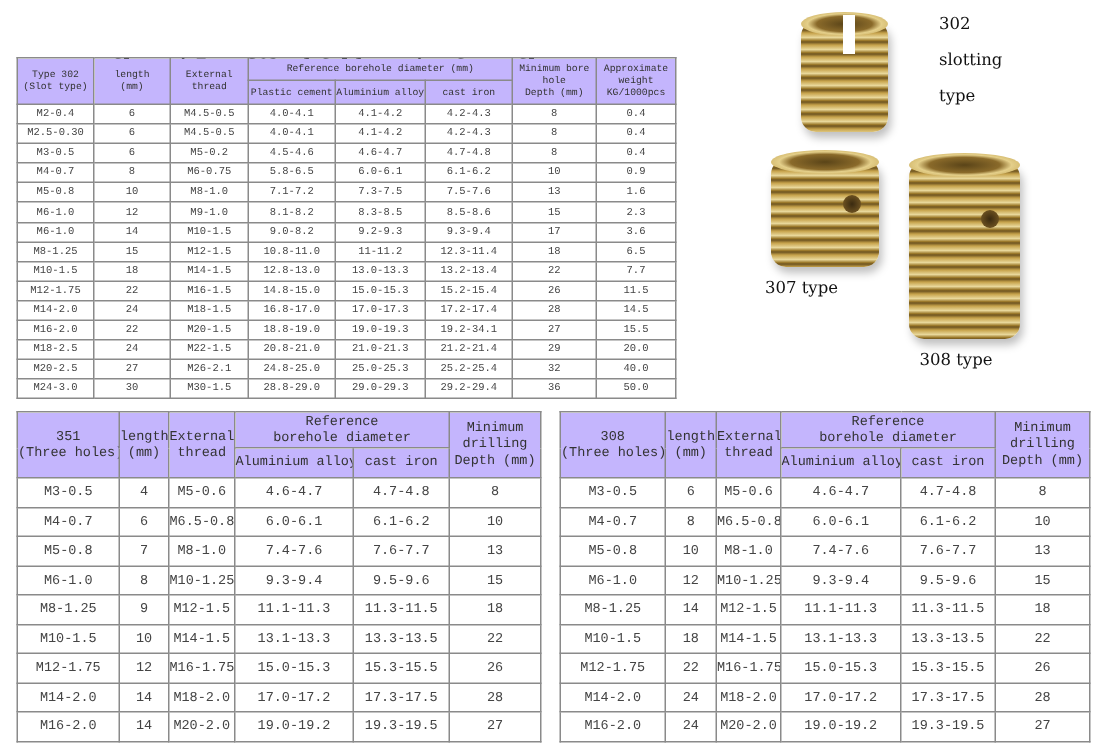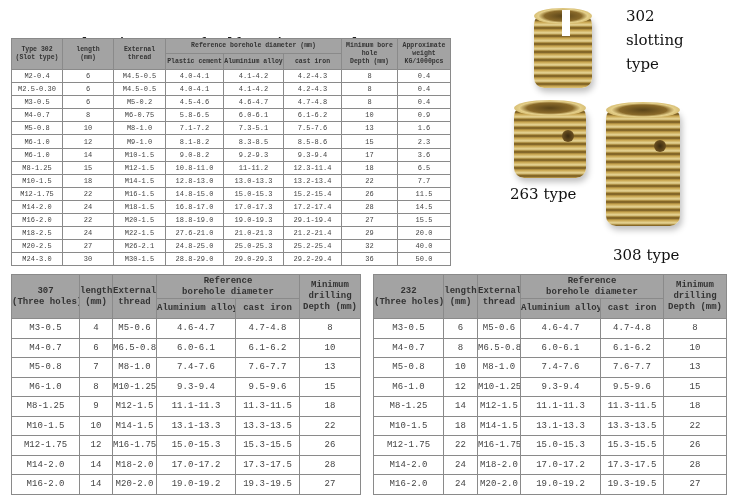--- a/index.html
+++ b/index.html
@@ -1,36 +1,36 @@
 <!DOCTYPE html>
 <html><head>
 <meta charset="utf-8">
 <style>
   * { box-sizing: border-box; margin: 0; padding: 0; }
   body { width: 734px; height: 504px; background: #ffffff; position: relative; overflow: hidden; font-family: "DejaVu Serif", "Liberation Serif", serif; color: #333; }
   .title { position: absolute; left: 11px; top: 36px; width: 440px; text-align: center; font-family: "DejaVu Sans Mono", "Liberation Mono", monospace; font-weight: bold; font-size: 11.5px; color: #222; letter-spacing: 0; }
   table { border-collapse: collapse; position: absolute; table-layout: fixed; font-family: "Liberation Mono", "DejaVu Sans Mono", monospace; }
   td, th { border: 1px solid #8a8a8a; text-align: center; vertical-align: middle; font-weight: normal; color: #444; white-space: nowrap; overflow: hidden; }
-  th { background: #a3a3a3; color: #333; font-weight: bold; }
+  th { background: #c4b5fd; color: #333; }
   
   #t302 { left: 11px; top: 38px; width: 439px; }
   #t302 th { font-size: 6.5px; line-height: 8px; }
   #t302 td { font-size: 7px; height: 13.1px; line-height: 12px; padding: 0; }
   #t302 th.r1 { height: 15px; }
   #t302 th.r2 { height: 16px; }
   
   .tb th { font-size: 9px; line-height: 11px; }
   .tb td { font-size: 9px; height: 19.5px; padding: 0; }
   .tb th.r1 { height: 24px; }
   .tb th.r2 { height: 20px; }
   #t307 { left: 11px; top: 274px; width: 349px; }
   #t308 { left: 373px; top: 274px; width: 353px; }
   
   .photo { position: absolute; left: 456px; top: 0; width: 278px; height: 260px; }
-  .label { position: absolute; font-family: "DejaVu Serif", "Liberation Serif", serif; font-size: 15px; color: #111; }
+  .label { position: absolute; font-family: "DejaVu Serif", "Liberation Serif", serif; font-size: 11px; color: #111; }
   .sleeve { position: absolute; border-radius: 10px; background: repeating-linear-gradient(180deg, #c6a24a 0px, #e8d79a 3px, #9c7a2c 5px, #6e5420 6px, #c6a24a 8px); box-shadow: 2px 4px 6px rgba(0,0,0,0.25); }
   .sleeve .top { position: absolute; left: 0; right: 0; top: -6px; height: 16px; border-radius: 50%; background: radial-gradient(ellipse at center, #5a4418 0%, #8a6a2a 45%, #e4cf8a 60%, #b8943e 100%); }
   .sleeve .hole { position: absolute; width: 12px; height: 12px; border-radius: 50%; background: radial-gradient(circle, #3a2a10 0%, #6b5020 70%, #b08a3a 100%); }
   .sleeve .slot { position: absolute; width: 8px; top: -4px; height: 26px; background: #ffffff; }
 </style>
 </head>
 <body>
 
 <div class="title">Slotted Type 302 of Self-tapping Screw Sleeve</div>
 
@@ -99,21 +99,21 @@
         <td>6.0-6.1</td>
         <td>6.1-6.2</td>
         <td>10</td>
         <td>0.9</td>
       </tr>
       <tr>
         <td>M5-0.8</td>
         <td>10</td>
         <td>M8-1.0</td>
         <td>7.1-7.2</td>
-        <td>7.3-5.1</td>
+        <td>7.3-7.5</td>
         <td>7.5-7.6</td>
         <td>13</td>
         <td>1.6</td>
       </tr>
       <tr>
         <td>M6-1.0</td>
         <td>12</td>
         <td>M9-1.0</td>
         <td>8.1-8.2</td>
         <td>8.3-8.5</td>
@@ -170,29 +170,29 @@
         <td>17.2-17.4</td>
         <td>28</td>
         <td>14.5</td>
       </tr>
       <tr>
         <td>M16-2.0</td>
         <td>22</td>
         <td>M20-1.5</td>
         <td>18.8-19.0</td>
         <td>19.0-19.3</td>
-        <td>29.1-19.4</td>
+        <td>19.2-34.1</td>
         <td>27</td>
         <td>15.5</td>
       </tr>
       <tr>
         <td>M18-2.5</td>
         <td>24</td>
         <td>M22-1.5</td>
-        <td>27.6-21.0</td>
+        <td>20.8-21.0</td>
         <td>21.0-21.3</td>
         <td>21.2-21.4</td>
         <td>29</td>
         <td>20.0</td>
       </tr>
       <tr>
         <td>M20-2.5</td>
         <td>27</td>
         <td>M26-2.1</td>
         <td>24.8-25.0</td>
@@ -219,40 +219,40 @@
     <div class="top"></div>
     <div class="slot" style="left:28px;"></div>
   </div>
   <div class="label" style="left:170px; top:4px; line-height:24px;">
     <span>302</span><br><span>slotting</span><br><span>type</span>
   </div>
   <div class="sleeve" style="left:58px; top:106px; width:72px; height:72px;">
     <div class="top"></div>
     <div class="hole" style="left:48px; top:24px;"></div>
   </div>
-  <div class="label" style="left:54px; top:185px;">263 type</div>
+  <div class="label" style="left:54px; top:185px;">307 type</div>
   <div class="sleeve" style="left:150px; top:108px; width:74px; height:118px;">
     <div class="top"></div>
     <div class="hole" style="left:48px; top:32px;"></div>
   </div>
-  <div class="label" style="left:157px; top:246px;">308 type</div>
+  <div class="label" style="left:157px; top:233px;">308 type</div>
 </div>
 
 <table id="t307" class="tb">
   <colgroup>
     <col style="width:68px">
       <col style="width:33px">
       <col style="width:44px">
       <col style="width:79px">
       <col style="width:64px">
       <col style="width:61px">
   </colgroup>
   <thead>
     <tr>
-      <th class="r1" rowspan="2"><span>307</span><br><span>(Three holes)</span></th>
+      <th class="r1" rowspan="2"><span>351</span><br><span>(Three holes)</span></th>
       <th class="r1" rowspan="2"><span>length</span><br><span>(mm)</span></th>
       <th class="r1" rowspan="2"><span>External</span><br><span>thread</span></th>
       <th class="r1" colspan="2"><span>Reference</span><br><span>borehole diameter</span></th>
       <th class="r1" rowspan="2"><span>Minimum</span><br><span>drilling</span><br><span>Depth (mm)</span></th>
     </tr>
     <tr>
       <th class="r2">Aluminium alloy</th>
       <th class="r2">cast iron</th>
     </tr>
   </thead>
@@ -336,21 +336,21 @@
   <colgroup>
     <col style="width:70px">
       <col style="width:34px">
       <col style="width:43px">
       <col style="width:80px">
       <col style="width:63px">
       <col style="width:63px">
   </colgroup>
   <thead>
     <tr>
-      <th class="r1" rowspan="2"><span>232</span><br><span>(Three holes)</span></th>
+      <th class="r1" rowspan="2"><span>308</span><br><span>(Three holes)</span></th>
       <th class="r1" rowspan="2"><span>length</span><br><span>(mm)</span></th>
       <th class="r1" rowspan="2"><span>External</span><br><span>thread</span></th>
       <th class="r1" colspan="2"><span>Reference</span><br><span>borehole diameter</span></th>
       <th class="r1" rowspan="2"><span>Minimum</span><br><span>drilling</span><br><span>Depth (mm)</span></th>
     </tr>
     <tr>
       <th class="r2">Aluminium alloy</th>
       <th class="r2">cast iron</th>
     </tr>
   </thead>

